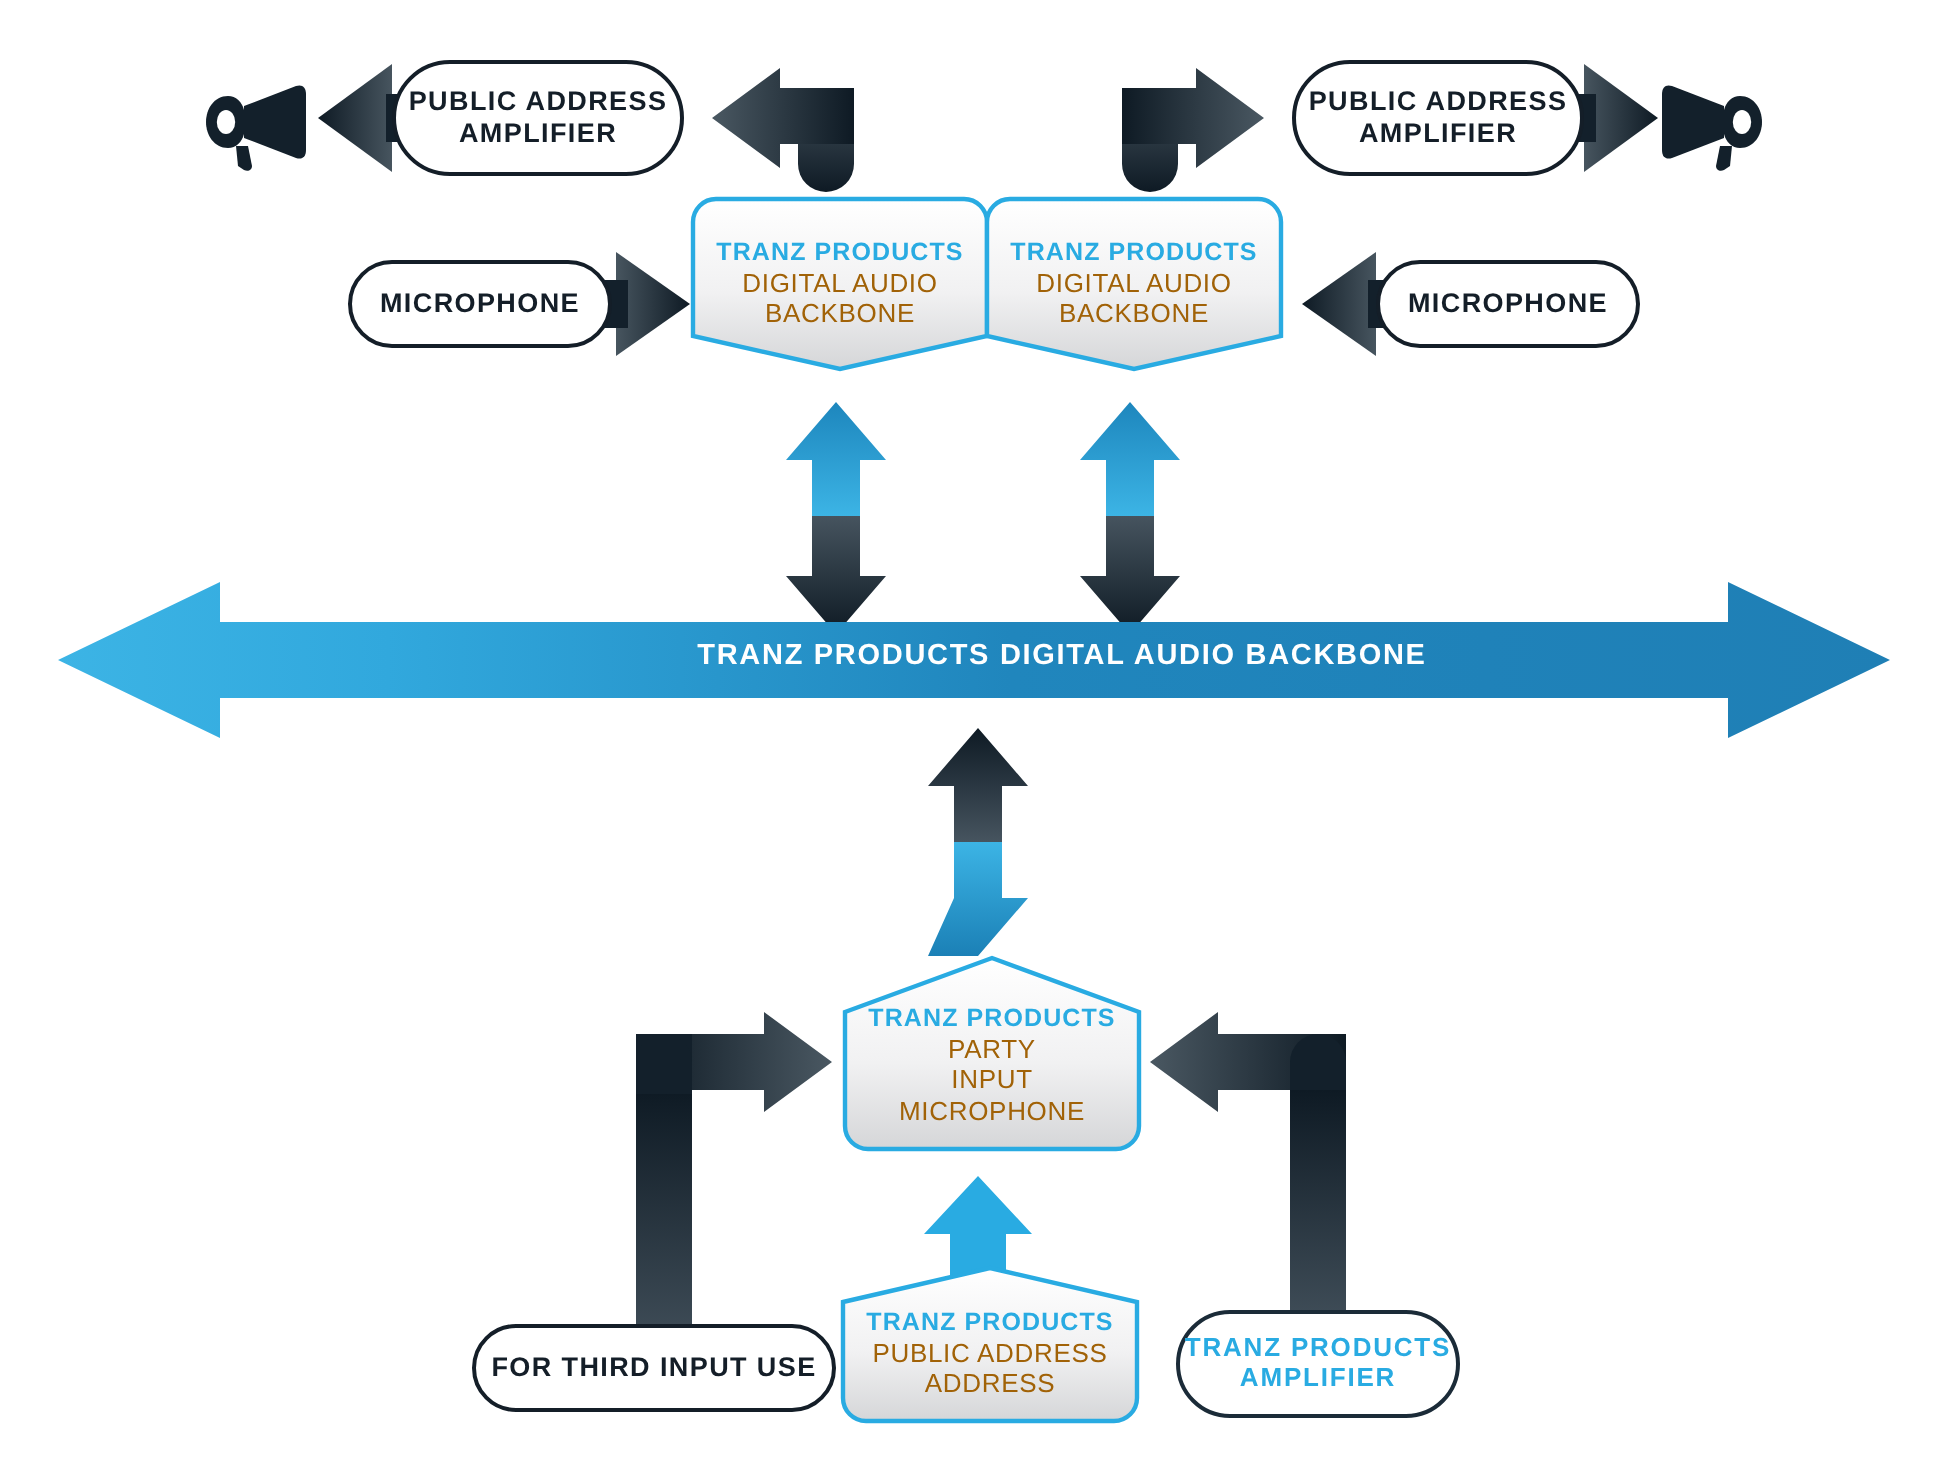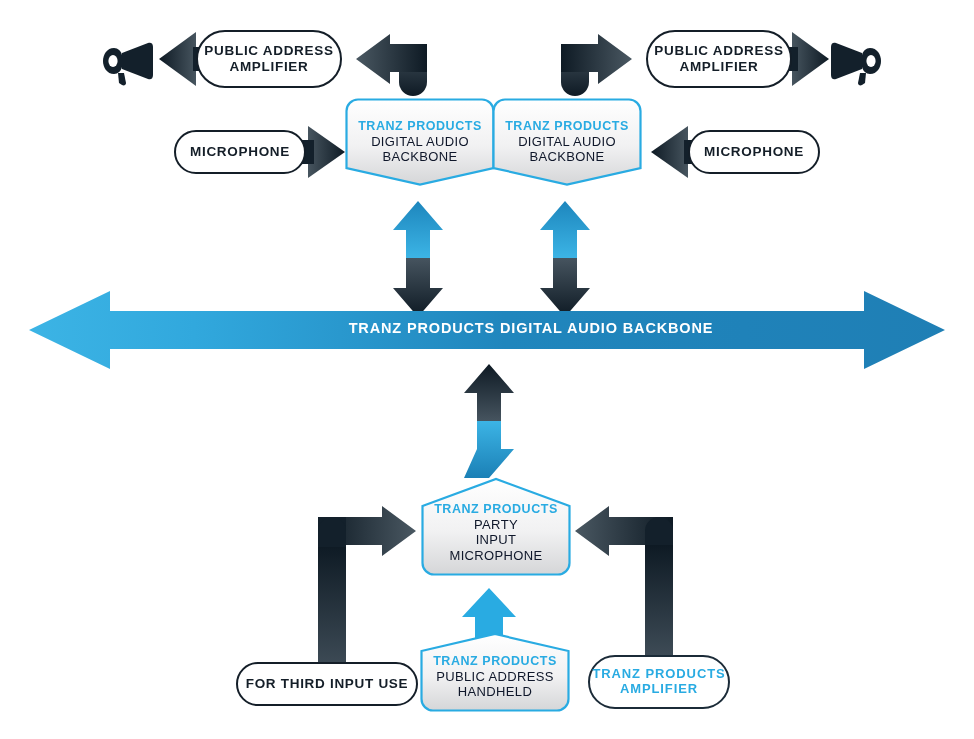--- a/index.html
+++ b/index.html
@@ -33,21 +33,21 @@
   .device .dv-inner{
     position:absolute;inset:0;
     display:flex;flex-direction:column;align-items:center;justify-content:center;
     z-index:2;
   }
   .dv-brand{
     color:#29abe2;font-weight:bold;font-size:12.5px;letter-spacing:.55px;
     white-space:nowrap;
   }
   .dv-line{
-    color:#0f172a;font-size:13px;letter-spacing:.35px;white-space:nowrap;
+    color:#a16207;font-size:13px;letter-spacing:.35px;white-space:nowrap;
   }
   .device svg{position:absolute;inset:0;width:100%;height:100%;z-index:1;}
 
   
   #art{position:absolute;left:0;top:0;width:974px;height:739px;z-index:0;}
   #boxes{position:absolute;left:0;top:0;width:974px;height:739px;z-index:3;}
   .ico{position:absolute;z-index:4;}
 </style>
 </head>
 <body>
@@ -229,21 +229,21 @@
   </div>
 
   <div class="device" style="left:420px;top:632px;width:150px;height:80px;">
     <svg viewBox="0 0 150 80" preserveAspectRatio="none">
       <path d="M1.5,19 L75,2 L148.5,19 L148.5,67 A11.5,11.5 0 0 1 137,78.5
                L13,78.5 A11.5,11.5 0 0 1 1.5,67 Z" fill="url(#gBoxFill)" stroke="#29abe2" stroke-width="2.2"></path>
     </svg>
     <div class="dv-inner" style="padding-top:9px;">
       <div class="dv-brand">TRANZ PRODUCTS</div>
       <div class="dv-line">PUBLIC ADDRESS</div>
-      <div class="dv-line">HANDHELD</div>
+      <div class="dv-line">ADDRESS</div>
     </div>
   </div>
 
   <div id="boxes">
 
     <div class="pill" style="left:196px;top:30px;width:146px;height:58px;font-size:13.5px;">
       <div>
         <span>PUBLIC ADDRESS</span><br>
         <span>AMPLIFIER</span>
       </div>

